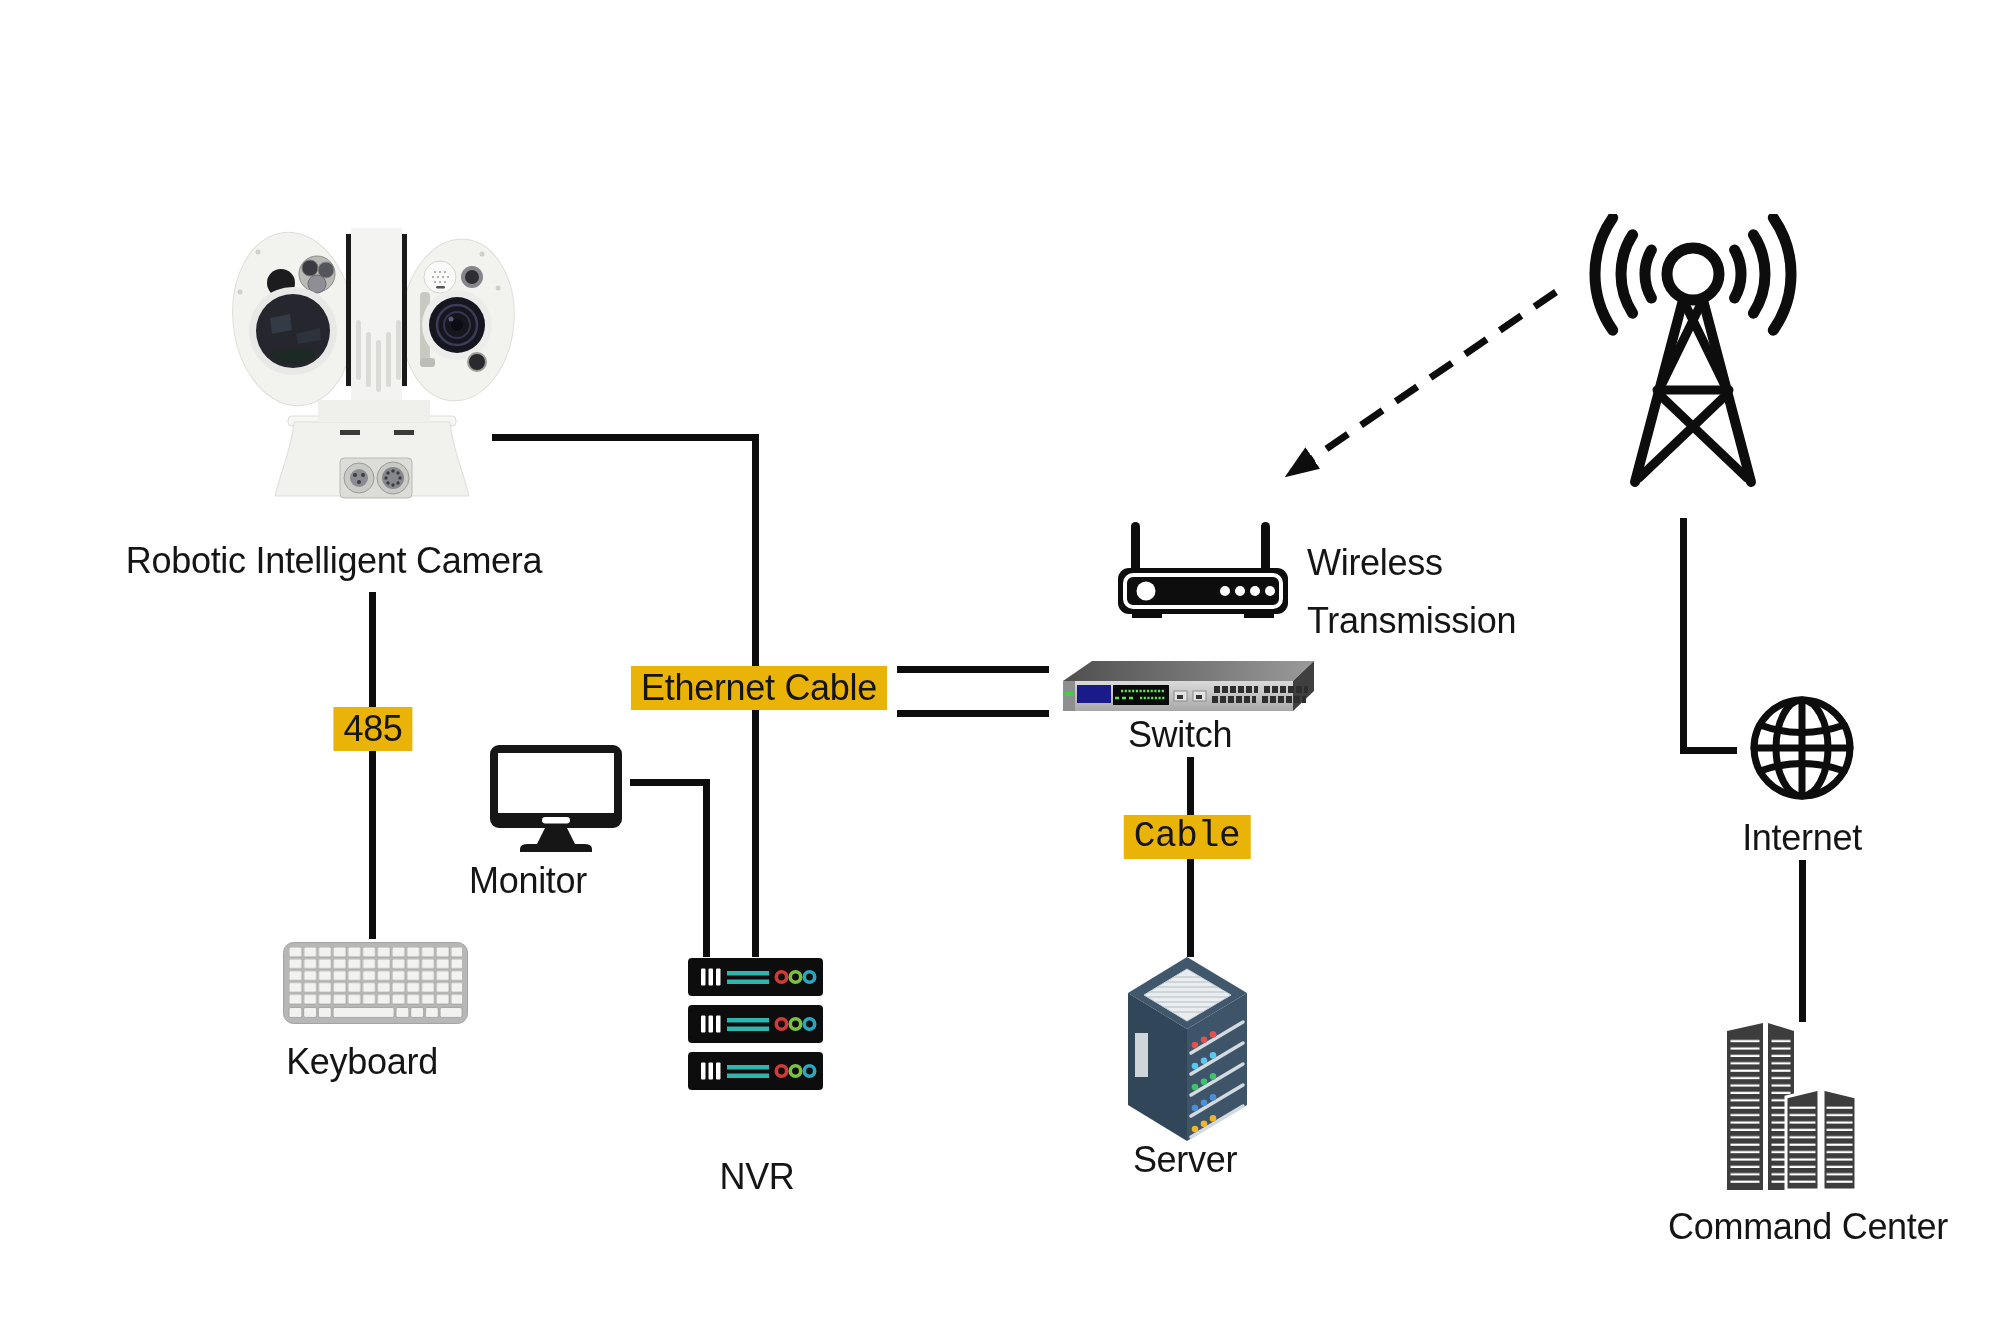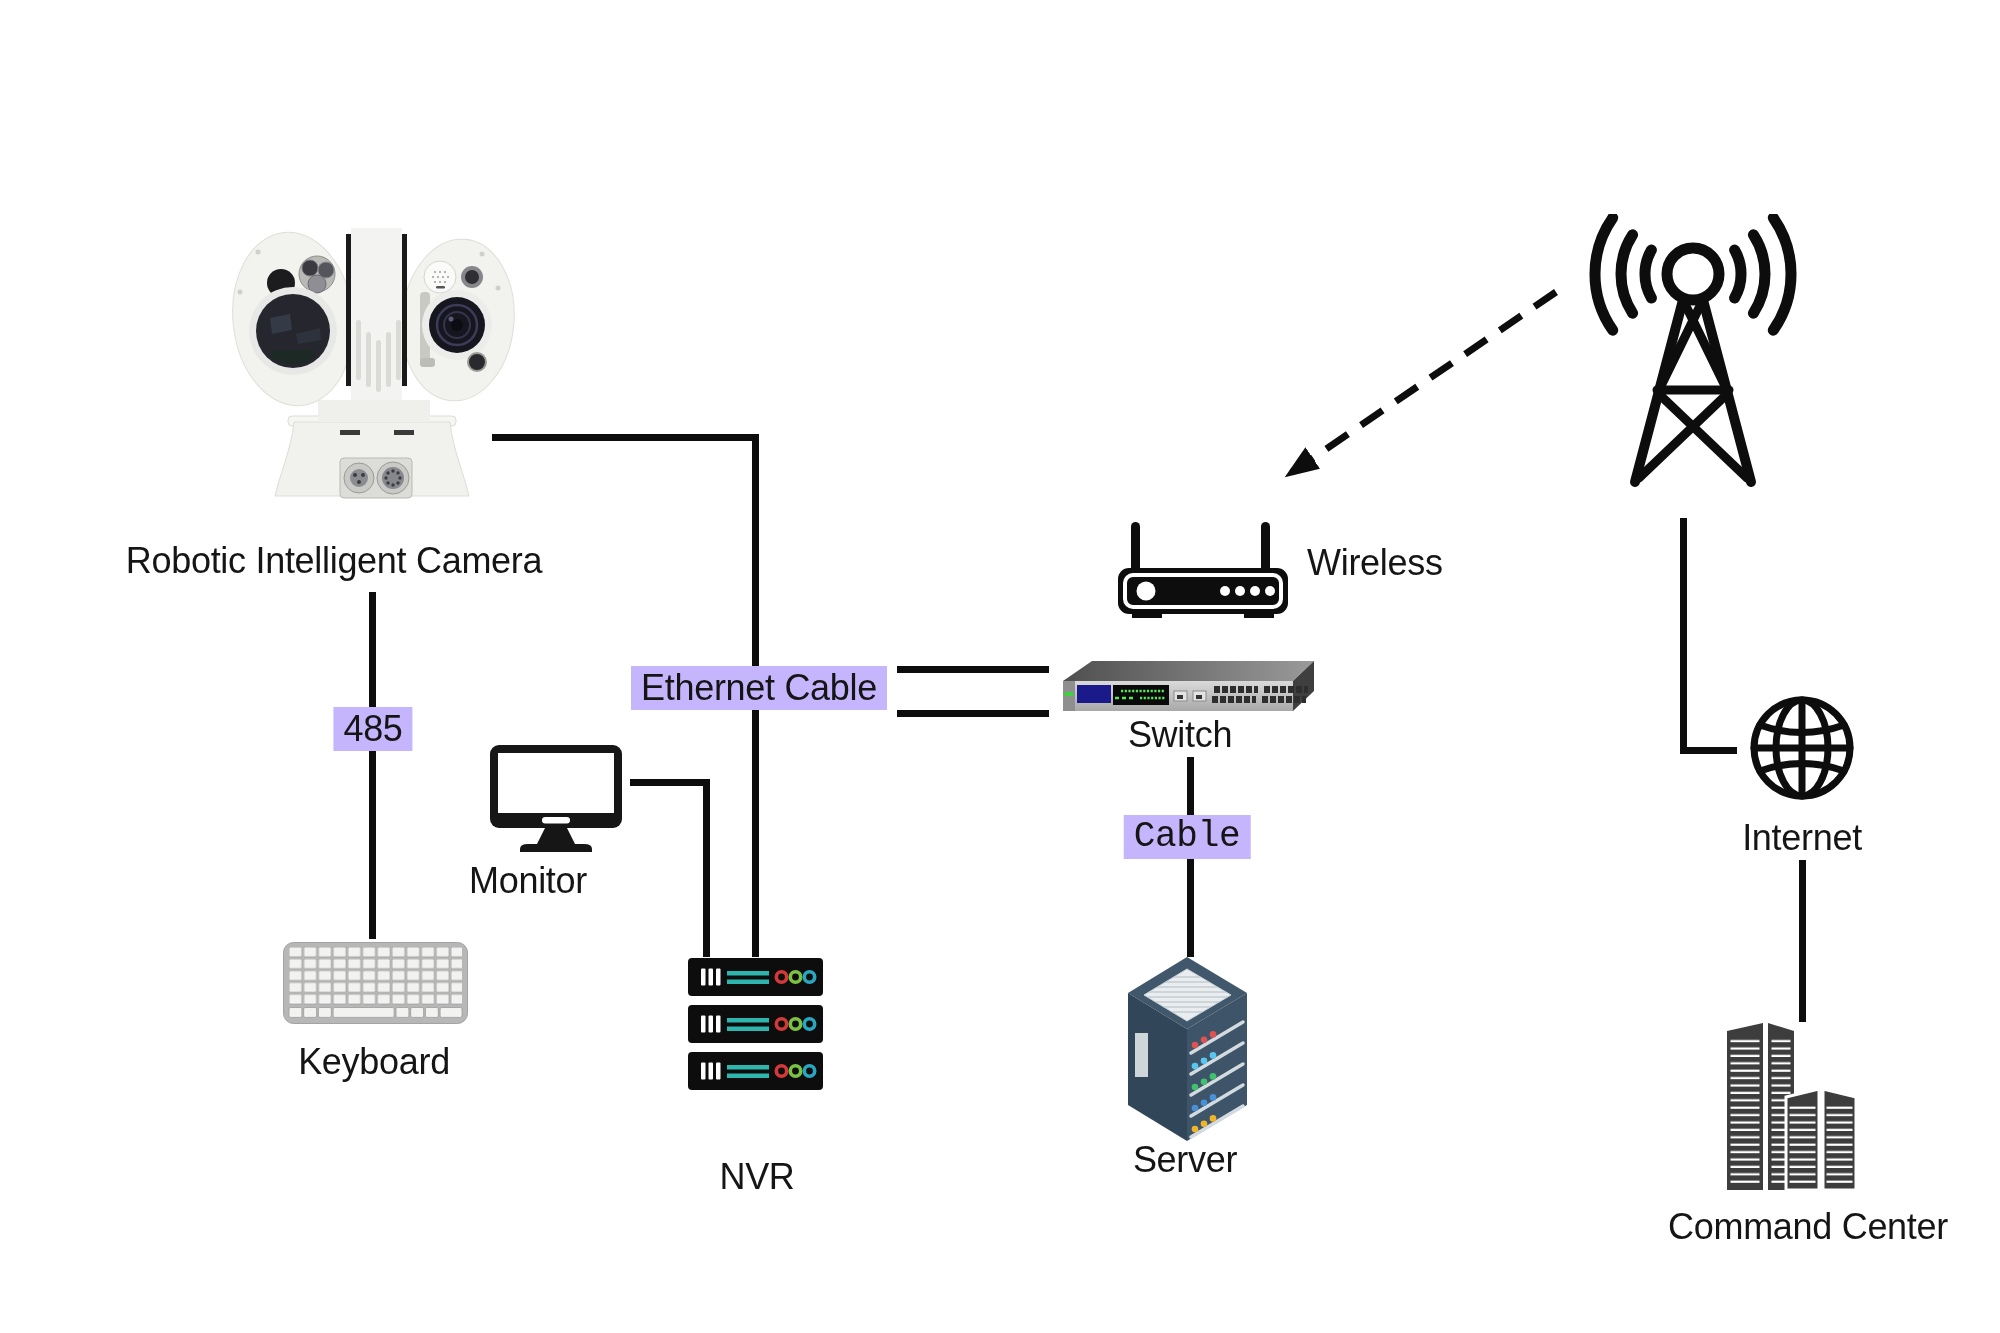--- a/index.html
+++ b/index.html
@@ -7,21 +7,21 @@
     position:relative;width:2000px;height:1333px;background:#ffffff;overflow:hidden;
     font-family:"Liberation Sans","DejaVu Sans",sans-serif;color:#151515;
   }
   .abs{position:absolute;}
   .ln{position:absolute;background:#0d0d0d;}
   .lbl{
     position:absolute;font-size:36px;line-height:42px;color:#151515;
     white-space:nowrap;transform:translate(-50%,-50%);letter-spacing:-0.3px;
   }
   .lbl.left{transform:none;}
-  .onln{background:#c4b5fd;padding:1px 10px;}
+  .onln{background:#eab308;padding:1px 10px;}
   svg{display:block;}
 </style>
 </head>
 <body>
 
 <div class="canvas">
 
   <div class="ln" style="left:492px;top:434px;width:267px;height:7px;"></div>
   <div class="ln" style="left:752px;top:434px;width:7px;height:523px;"></div>
   <div class="ln" style="left:369px;top:592px;width:7px;height:347px;"></div>
@@ -307,26 +307,27 @@
     <polygon points="41,3 67,11 67,170 41,170" fill="#3d3d3d"></polygon>
     <rect x="44.5" y="16" width="19" height="148" fill="url(#bstripe)"></rect>
     <polygon points="59,77 92,69 92,170 59,170" fill="#3d3d3d" stroke="#ffffff" stroke-width="3"></polygon>
     <rect x="62.5" y="82" width="26" height="82" fill="url(#bstripe)"></rect>
     <polygon points="96,69 129,77 129,170 96,170" fill="#3d3d3d" stroke="#ffffff" stroke-width="3"></polygon>
     <rect x="99.5" y="82" width="26" height="84" fill="url(#bstripe)"></rect>
   </svg>
 
   <div class="lbl" style="left:334px;top:561px;">Robotic Intelligent Camera</div>
   <div class="lbl onln" style="left:373px;top:729px;">485</div>
-  <div class="lbl" style="left:374px;top:1062px;">Keyboard</div>
+  <div class="lbl" style="left:362px;top:1062px;">Keyboard</div>
   <div class="lbl" style="left:528px;top:881px;">Monitor</div>
   <div class="lbl" style="left:757px;top:1177px;text-align:right;">NVR</div>
   <div class="lbl onln" style="left:759px;top:688px;">Ethernet Cable</div>
   <div class="lbl" style="left:1180px;top:735px;">Switch</div>
   <div class="lbl left" style="left:1307px;top:534px;line-height:58px;">
     <div>Wireless</div>
+    <div>Transmission</div>
   </div>
   <div class="lbl onln" style="left:1187px;top:837px;font-family:Liberation Mono, monospace;">Cable</div>
   <div class="lbl" style="left:1185px;top:1160px;">Server</div>
   <div class="lbl" style="left:1802px;top:838px;text-align:right;">Internet</div>
   <div class="lbl" style="left:1808px;top:1227px;">Command Center</div>
 
 </div>
 
 </body></html>

